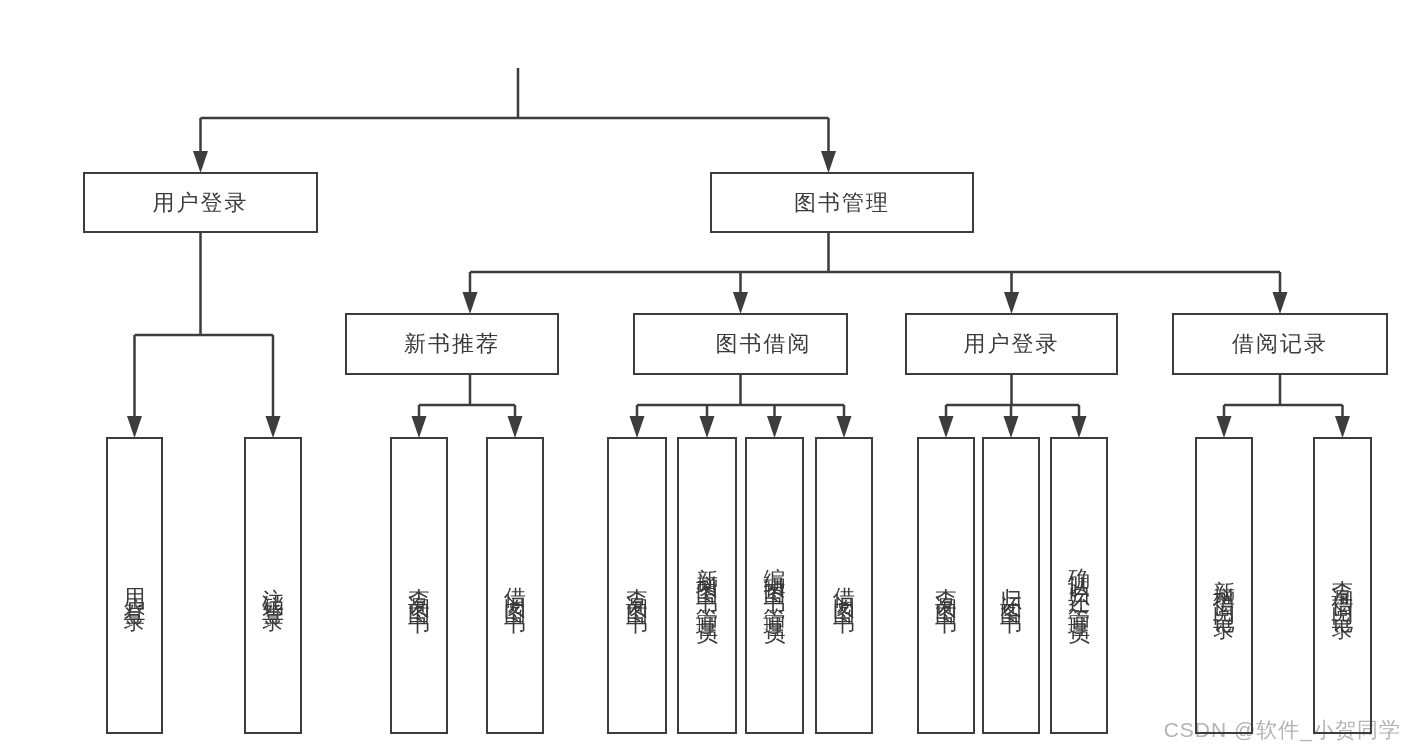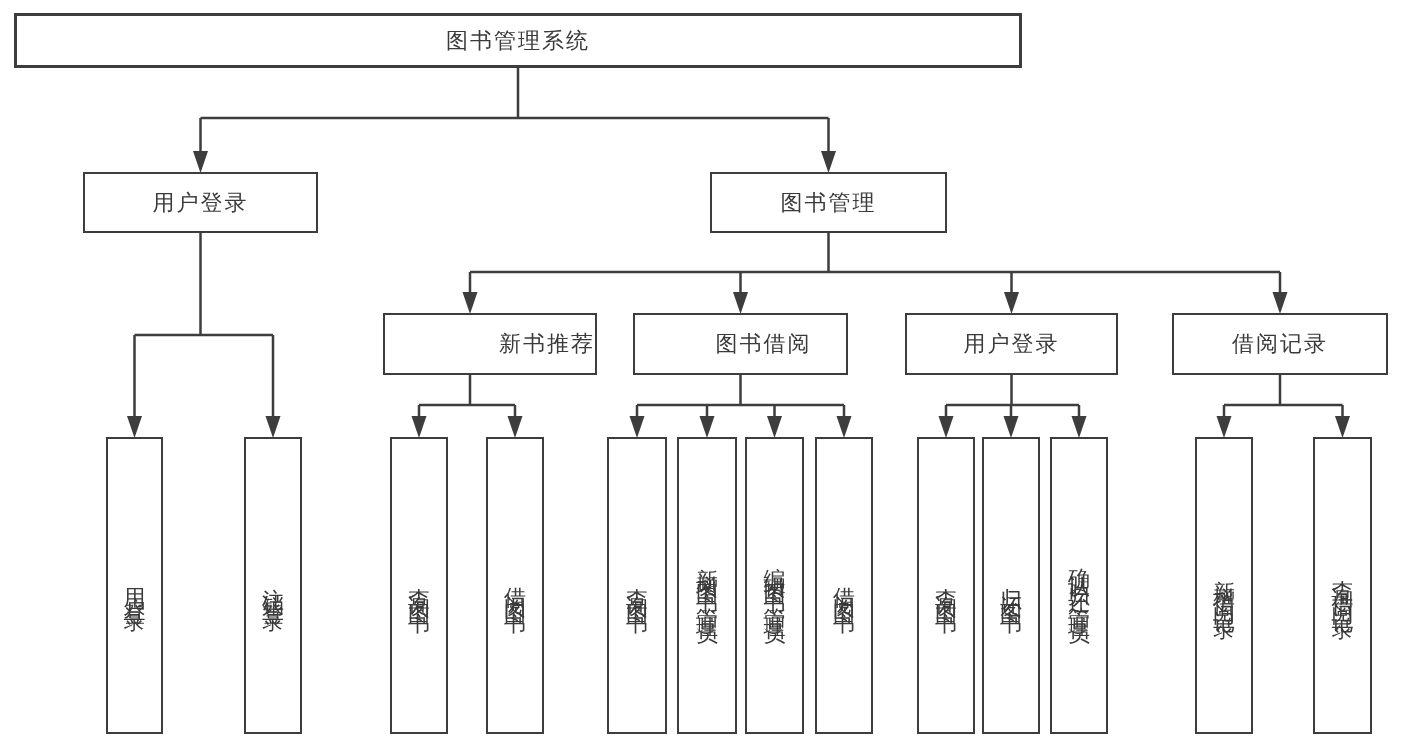--- a/index.html
+++ b/index.html
@@ -21,20 +21,21 @@
   }
   .node.root { border-width:3px; }
   .node.h { letter-spacing:2px; white-space:nowrap; }
   .node.v { writing-mode:vertical-rl; letter-spacing:8px; }
   .node span { display:block; }
 </style>
 </head>
 <body>
 
 <div id="stage" style="width: 1405px; height: 747px;">
+  <div class="watermark">CSDN @软件_小贺同学</div>
   <svg class="connectors" width="1405" height="747">
       <path d="M 518 68 V 118 M 200.5 118 H 828.5 M 200.5 118 V 155 M 828.5 118 V 155" fill="none" stroke="#3d3d3d" stroke-width="2.5"></path>
       <polygon points="193,151 208,151 200.5,173" fill="#3d3d3d"></polygon>
       <polygon points="821,151 836,151 828.5,173" fill="#3d3d3d"></polygon>
       <path d="M 200.5 233 V 335 M 134.5 335 H 273 M 134.5 335 V 420 M 273 335 V 420" fill="none" stroke="#3d3d3d" stroke-width="2.5"></path>
       <polygon points="127,416 142,416 134.5,438" fill="#3d3d3d"></polygon>
       <polygon points="265.5,416 280.5,416 273,438" fill="#3d3d3d"></polygon>
       <path d="M 828.5 233 V 272 M 470 272 H 1280 M 470 272 V 296 M 740.5 272 V 296 M 1011.5 272 V 296 M 1280 272 V 296" fill="none" stroke="#3d3d3d" stroke-width="2.5"></path>
       <polygon points="462.5,292 477.5,292 470,314" fill="#3d3d3d"></polygon>
       <polygon points="733,292 748,292 740.5,314" fill="#3d3d3d"></polygon>
@@ -50,30 +51,27 @@
       <polygon points="836.5,416 851.5,416 844,438" fill="#3d3d3d"></polygon>
       <path d="M 1011.5 375 V 405 M 946 405 H 1079 M 946 405 V 420 M 1011 405 V 420 M 1079 405 V 420" fill="none" stroke="#3d3d3d" stroke-width="2.5"></path>
       <polygon points="938.5,416 953.5,416 946,438" fill="#3d3d3d"></polygon>
       <polygon points="1003.5,416 1018.5,416 1011,438" fill="#3d3d3d"></polygon>
       <polygon points="1071.5,416 1086.5,416 1079,438" fill="#3d3d3d"></polygon>
       <path d="M 1280 375 V 405 M 1224 405 H 1342.5 M 1224 405 V 420 M 1342.5 405 V 420" fill="none" stroke="#3d3d3d" stroke-width="2.5"></path>
       <polygon points="1216.5,416 1231.5,416 1224,438" fill="#3d3d3d"></polygon>
       <polygon points="1335,416 1350,416 1342.5,438" fill="#3d3d3d"></polygon>
     </svg>
   <div id="nodes">
-      <div class="node h root" style="left: 14px; top: 13px; width: 1008px; height: 55px;">
-        <span>图书管理系统</span>
-      </div>
       <div class="node h" style="left: 83px; top: 172px; width: 235px; height: 61px;">
         <span>用户登录</span>
       </div>
-      <div class="node h" style="left: 710px; top: 172px; width: 237px; height: 61px;">
+      <div class="node h" style="left: 710px; top: 172px; width: 264px; height: 61px;">
         <span>图书管理</span>
       </div>
-      <div class="node h" style="left: 383px; top: 313px; width: 214px; height: 62px; justify-content: flex-end;">
+      <div class="node h" style="left: 345px; top: 313px; width: 214px; height: 62px;">
         <span>新书推荐</span>
       </div>
       <div class="node h" style="left: 633px; top: 313px; width: 215px; height: 62px; padding-left: 46px;">
         <span>图书借阅</span>
       </div>
       <div class="node h" style="left: 905px; top: 313px; width: 213px; height: 62px;">
         <span>用户登录</span>
       </div>
       <div class="node h" style="left: 1172px; top: 313px; width: 216px; height: 62px;">
         <span>借阅记录</span>

